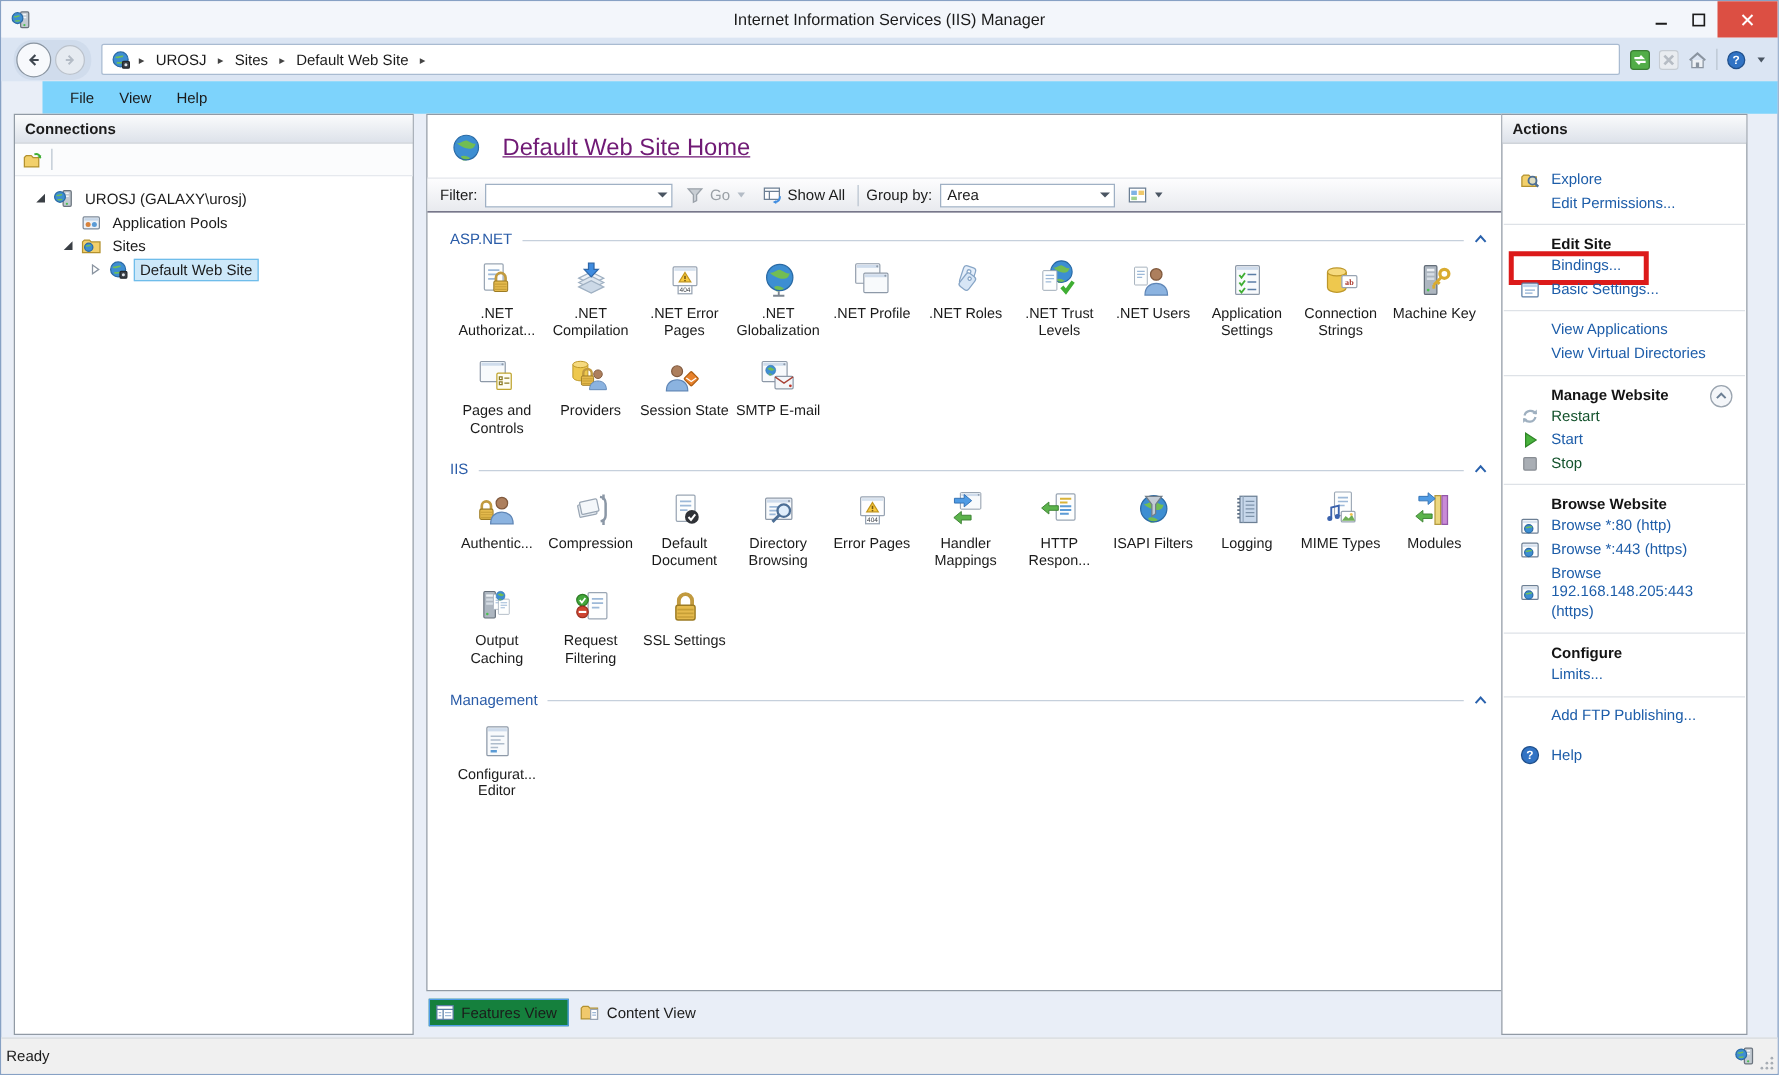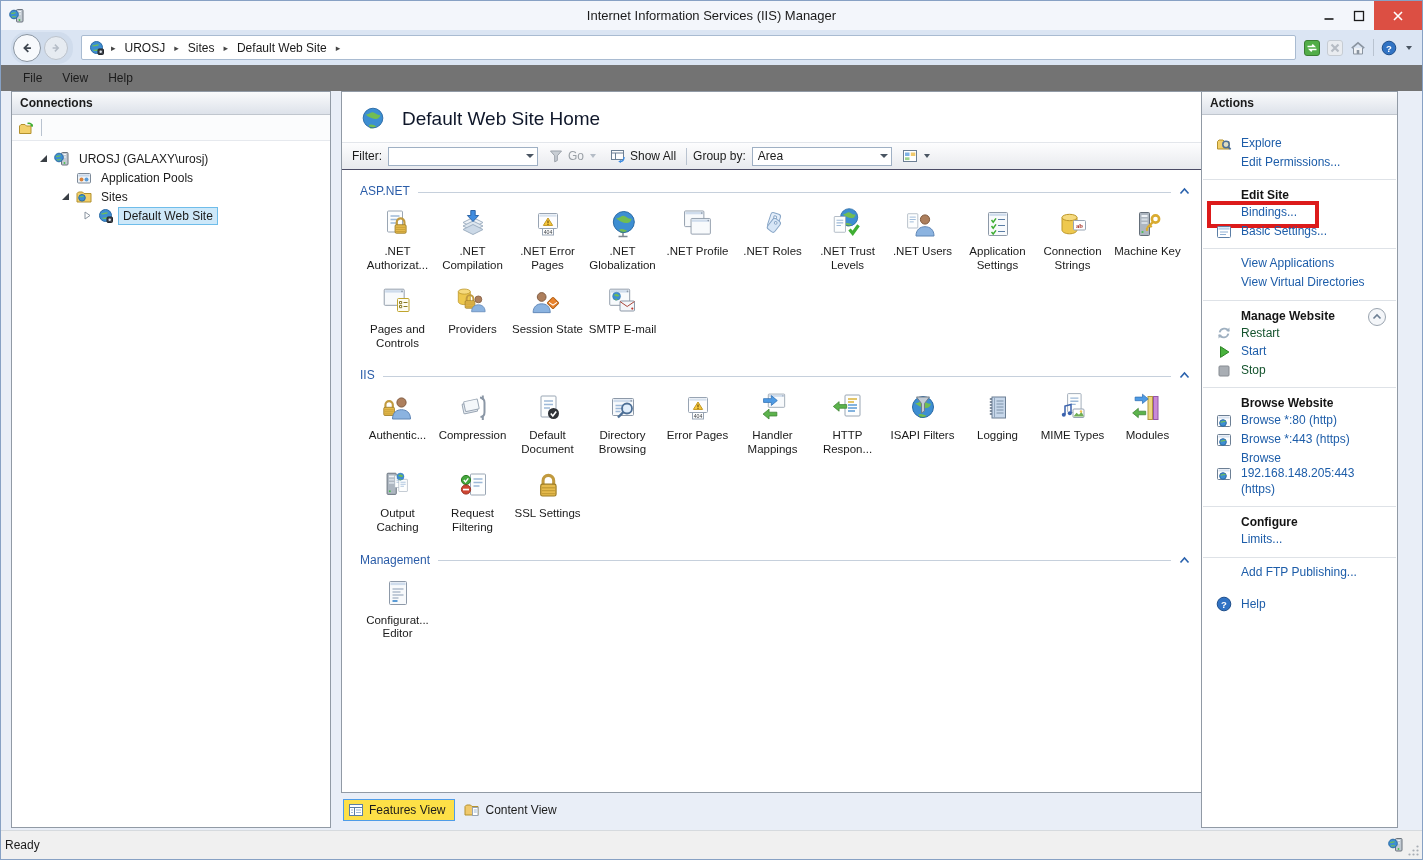--- a/index.html
+++ b/index.html
@@ -18,55 +18,55 @@
   .nav-back{width:26px;height:26px;border-radius:50%;background:#f7f9fc;border:1px solid #8a95a1;display:flex;align-items:center;justify-content:center;}
   .nav-fwd{width:22px;height:22px;border-radius:50%;background:#e6ebf1;border:1px solid #bcc3cc;display:flex;align-items:center;justify-content:center;}
   .crumb-bar{flex:1;height:23px;background:#fff;border:1px solid #a9bbd1;border-radius:2px;display:flex;align-items:center;padding:0 7px;gap:5px;}
   .crumb-item{padding:1px 3px;}
   .crumb-sep{font-size:9px;color:#444;padding:0 1px;}
   .tb-right{display:flex;align-items:center;gap:7px;}
   .tb-btn{display:flex;align-items:center;justify-content:center;}
   .vline{width:1px;height:17px;background:#b9c3d0;}
   .dd-arrow{width:0;height:0;border-left:3.5px solid transparent;border-right:3.5px solid transparent;border-top:4px solid #4a5562;margin-left:2px;}
   
-  .menubar{height:26px;display:flex;align-items:center;padding-left:12px;background:#737373;flex:0 0 auto;}
+  .menubar{height:26px;display:flex;align-items:center;padding-left:12px;background:#7dd3fc;flex:0 0 auto;margin-left:33px;}
   .menu-item{padding:4px 10px;}
   
   .workspace{flex:1;position:relative;}
   .panel{position:absolute;background:#fff;border:1px solid #919aa5;display:flex;flex-direction:column;box-sizing:border-box;}
   .panel-left{left:10px;width:320px;top:0;bottom:2px;}
   .panel-center{left:340px;width:868px;top:0;bottom:37px;}
   .panel-right{right:24px;width:197px;top:0;bottom:2px;}
   .panel-header{height:22px;flex:0 0 auto;background:linear-gradient(#fafbfc,#dde2ea);border-bottom:1px solid #c0c6ce;font-weight:bold;display:flex;align-items:center;padding:0 8px;}
   .conn-toolbar{height:25px;flex:0 0 auto;border-bottom:1px solid #e6e9ee;background:#fbfcfd;display:flex;align-items:center;padding:0 6px;gap:7px;}
-  .tree{padding:8px 17px;flex:1;}
+  .tree{padding:8px 6px;flex:1;}
   .tree-row{height:19px;display:flex;align-items:center;gap:4px;}
   .tree-label{padding:1px 4px;border:1px solid transparent;}
   .tree-label.selected{background:#cde8f9;border-color:#6fbdea;}
   .expander{width:13px;display:flex;justify-content:center;}
   
   .card-header{display:flex;align-items:center;gap:14px;padding:12px 16px 8px;}
-  .card-title{font-size:19px;color:#0f172a;}
+  .card-title{font-size:19px;color:#701a75;text-decoration:underline;}
   .filterbar{height:26px;flex:0 0 auto;background:linear-gradient(#fdfdfe,#e8eaee);border-top:1px solid #e3e6eb;border-bottom:1px solid #4c4c66;display:flex;align-items:center;padding:0 10px;gap:6px;}
   .combo{background:#fff;border:1px solid #9fb0c4;height:19px;display:flex;align-items:center;padding:0 3px 0 5px;box-sizing:border-box;}
   .combo-input{border:none;outline:none;flex:1;min-width:0;font:inherit;background:transparent;}
   .combo-arrow{width:0;height:0;border-left:4px solid transparent;border-right:4px solid transparent;border-top:4.5px solid #4a5562;margin-left:auto;}
   .gray{color:#9aa0a6;}
   .toolbtn{display:flex;align-items:center;gap:4px;padding:2px 4px;}
   .features{flex:1;padding:8px 18px;overflow:hidden;}
   .section-head{display:flex;align-items:center;gap:8px;margin:6px 0 8px;color:#2a5ca8;}
   .section-line{flex:1;height:1px;background:#c6d0dc;margin-top:2px;}
   .feature-grid{display:flex;flex-wrap:wrap;}
   .feature{width:75px;display:flex;flex-direction:column;align-items:center;margin-bottom:12px;}
   .ficon{width:34px;height:36px;display:flex;align-items:center;justify-content:center;}
   .flabel{text-align:center;font-size:11.5px;line-height:1.18;white-space:pre-line;margin-top:3px;}
   
   .view-tabs{position:absolute;left:342px;bottom:9px;height:22px;display:flex;align-items:center;gap:4px;}
   .tab{display:flex;align-items:center;gap:5px;padding:2px 9px 2px 4px;border:1px solid transparent;}
-  .tab.selected{background:#fde047;border-color:#4f9ce8;}
+  .tab.selected{background:#15803d;border-color:#4f9ce8;}
   
   .actions-body{flex:1;padding-top:14px;overflow:hidden;}
   .action-group{padding:4px 10px 6px;margin:0 1px;}
   .action-group.divided{border-bottom:1px solid #dee2e7;}
   .action-item{position:relative;padding-left:28px;margin:3px 0;color:#1d5da9;display:block;line-height:1.3;}
   .action-item.disabled{color:#14532d;}
   .action-header{position:relative;font-weight:bold;color:#141414;padding-left:28px;margin:4px 0 3px;}
   .aicon{position:absolute;left:3px;top:50%;transform:translateY(-50%);width:16px;height:16px;}
   .red-box{position:absolute;left:-6px;top:-4px;width:104px;height:19px;border:4px solid #dc1a1a;pointer-events:none;}
   .collapse-circle{position:absolute;right:0;top:-1px;width:16px;height:16px;border:1px solid #9aa4af;border-radius:50%;display:flex;align-items:center;justify-content:center;background:#f4f6f9;}

